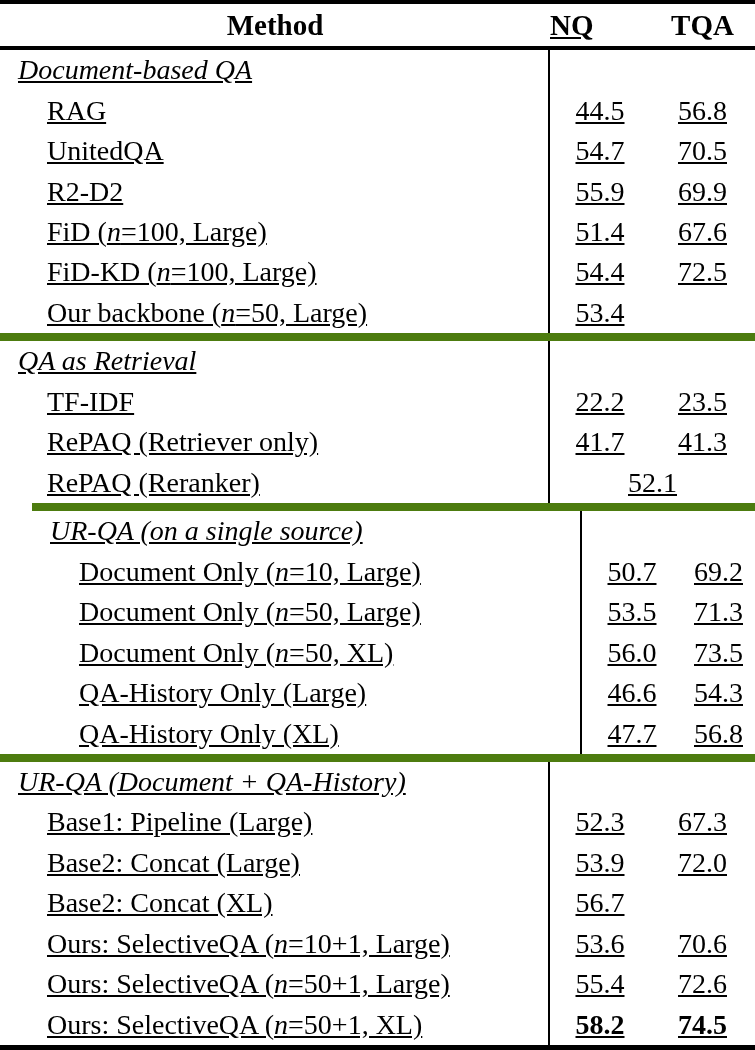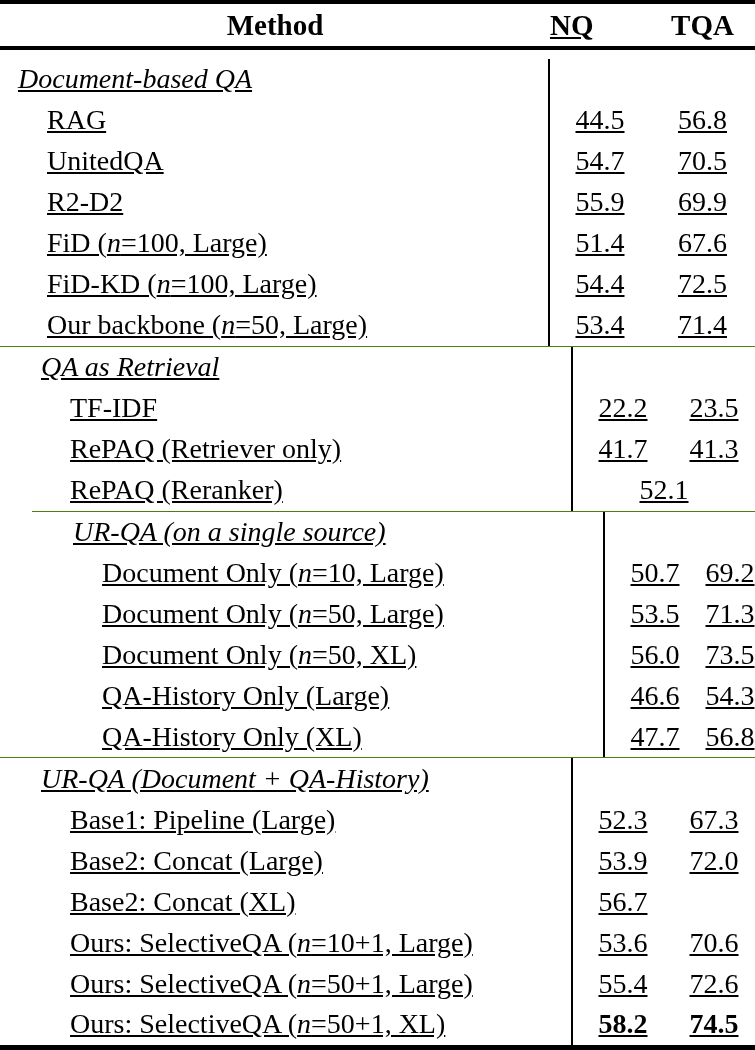--- a/index.html
+++ b/index.html
@@ -17,21 +17,20 @@
     overflow: hidden;
   }
   .table {
     box-sizing: border-box;
     width: 755px;
     height: 1050px;
     border-top: 4px solid #000;
     border-bottom: 5px solid #000;
     display: flex;
     flex-direction: column;
-    gap: 9px;
   }
   .header-row {
     display: flex;
     align-items: center;
     height: 42px;
     flex: 0 0 auto;
     border-bottom: 4px solid #000;
     font-weight: bold;
     font-size: 29px;
   }
@@ -52,22 +51,21 @@
     flex: 1;
     display: flex;
     flex-direction: column;
   }
   .section {
     display: flex;
     flex-direction: column;
     text-decoration: underline;
   }
   .section + .section {
-    border-top: 1px solid #4d7c0f;
-    padding-left: 23px;
+    border-top: 8px solid #4d7c0f;
   }
   .row {
     flex: 1;
     display: flex;
     align-items: stretch;
     font-size: 28px;
   }
   .method-cell {
     box-sizing: border-box;
     width: 548px;
@@ -153,21 +151,20 @@
             <div class="method-cell">FiD-KD (<span class="mvar">n</span>=100, Large)</div>
             <div class="vals">
               <div class="nq-cell">54.4</div>
               <div class="tqa-cell">72.5</div>
             </div>
           </div>
           <div class="row">
             <div class="method-cell">Our backbone (<span class="mvar">n</span>=50, Large)</div>
             <div class="vals">
               <div class="nq-cell">53.4</div>
-              <div class="tqa-cell">71.4</div>
             </div>
           </div>
         </div>
         <div class="section" style="flex-grow: 4;">
           <div class="row">
             <div class="method-cell section-header">QA as Retrieval</div>
             <div class="vals"></div>
           </div>
           <div class="row">
             <div class="method-cell">TF-IDF</div>

